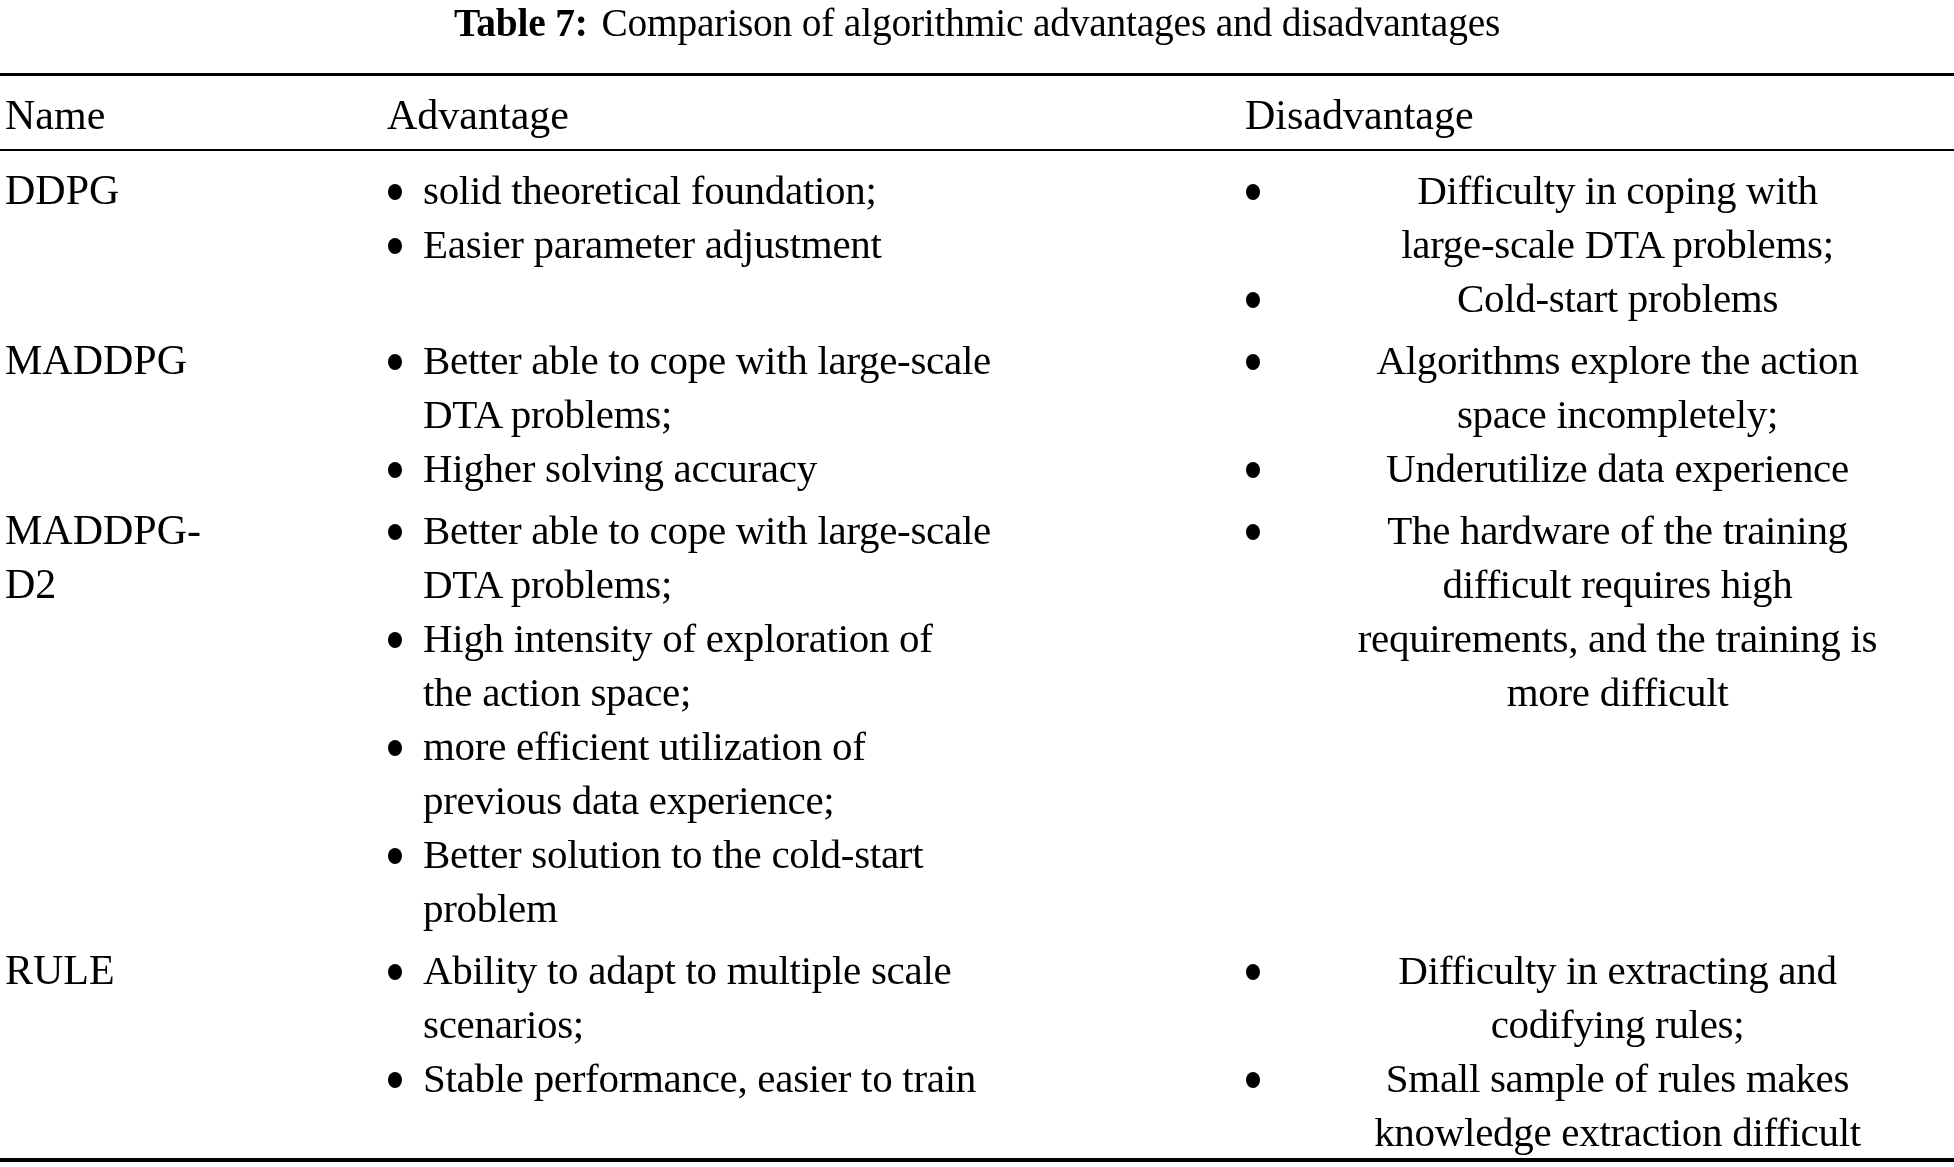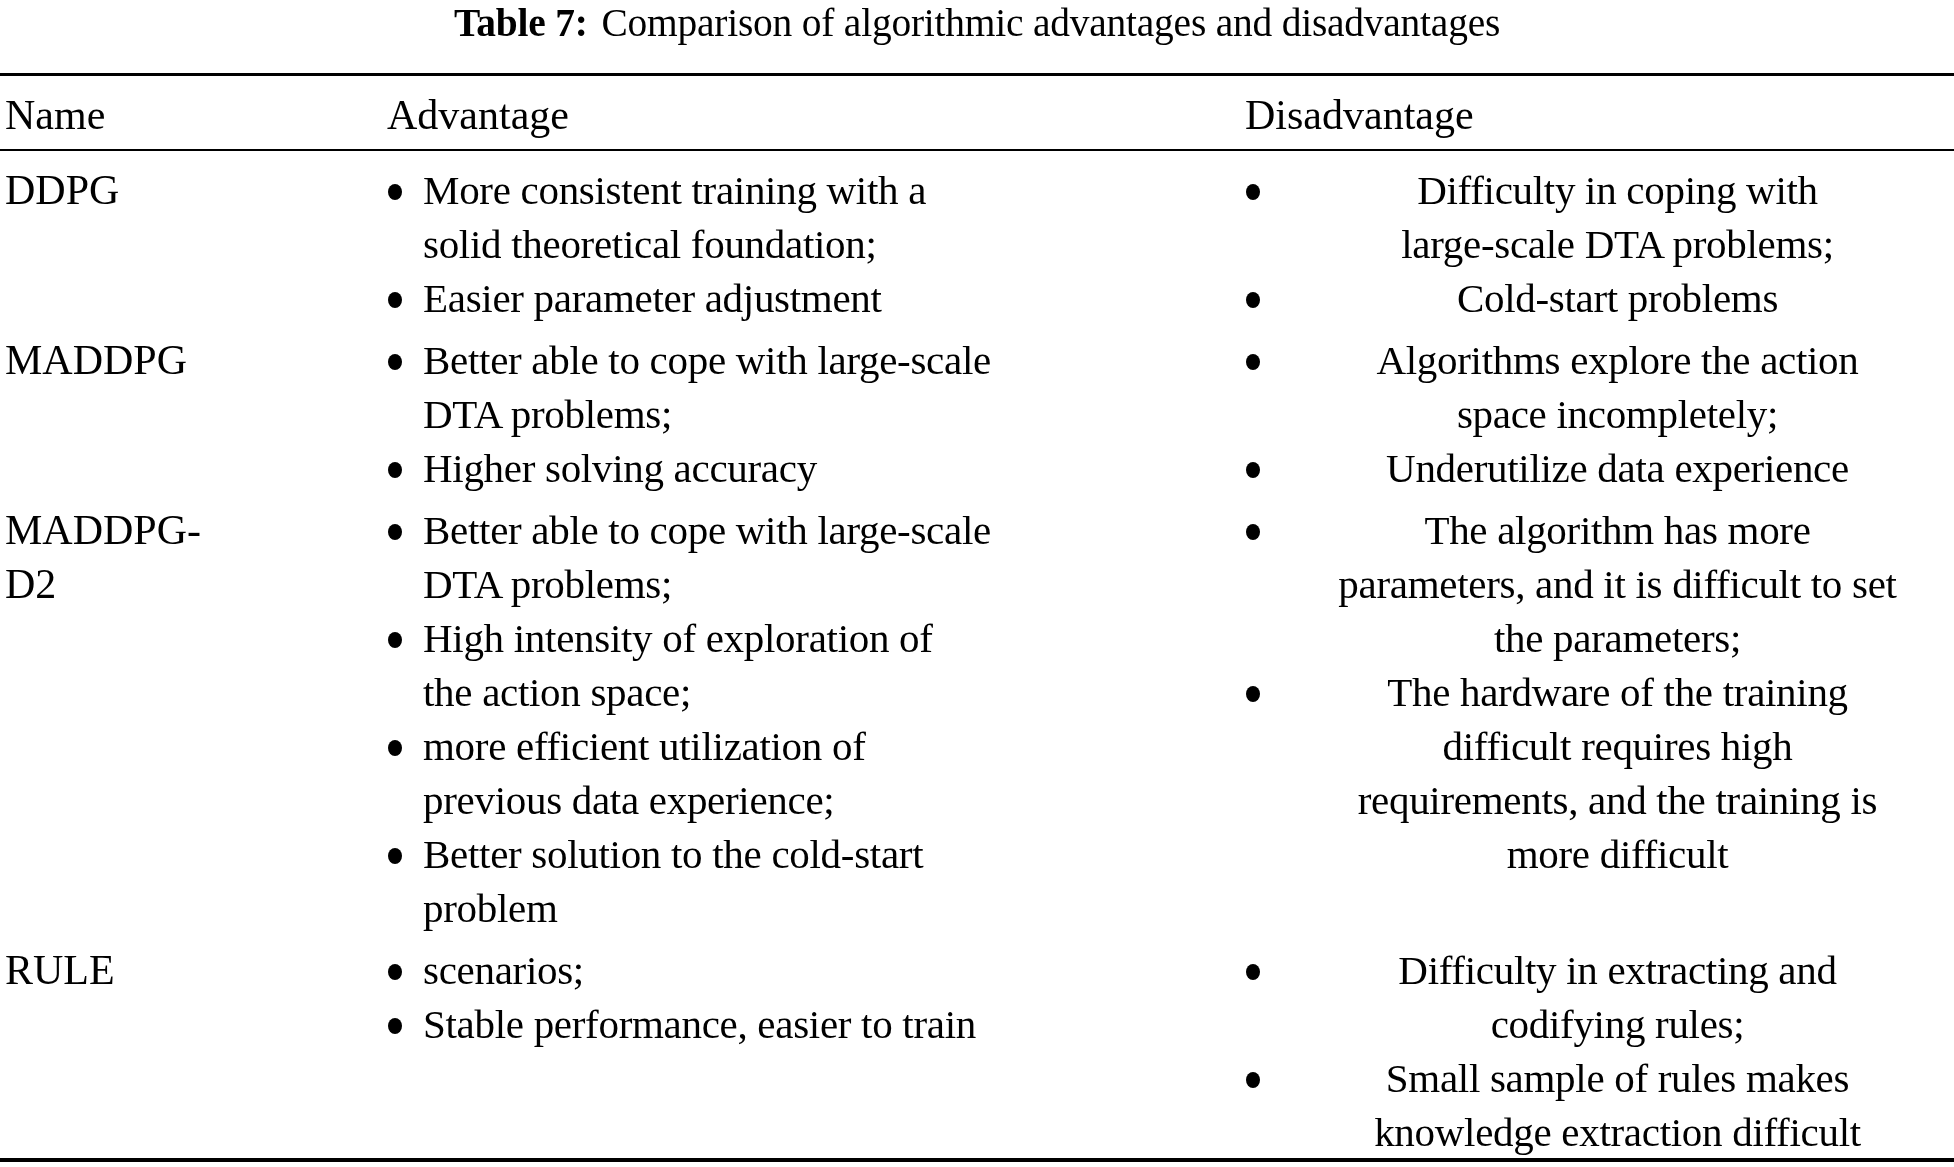--- a/index.html
+++ b/index.html
@@ -58,21 +58,20 @@
 <div class="rule mid"></div>
 
 <div class="body" id="table-body">
     <div class="row">
       <div class="name">
         <div>DDPG</div>
       </div>
       <div class="cell adv" style="min-height: 162px;">
         <div class="item">
           <span class="bullet"></span>
-          <span class="line">More consistent training with a</span>
           <span class="line">solid theoretical foundation;</span>
         </div>
         <div class="item">
           <span class="bullet"></span>
           <span class="line">Easier parameter adjustment</span>
         </div>
       </div>
       <div class="cell dis">
         <div class="item">
           <span class="bullet"></span>
@@ -135,40 +134,35 @@
         </div>
         <div class="item">
           <span class="bullet"></span>
           <span class="line">Better solution to the cold-start</span>
           <span class="line">problem</span>
         </div>
       </div>
       <div class="cell dis">
         <div class="item">
           <span class="bullet"></span>
-          <span class="line">The algorithm has more</span>
-          <span class="line">parameters, and it is difficult to set</span>
-          <span class="line">the parameters;</span>
-        </div>
-        <div class="item">
-          <span class="bullet"></span>
           <span class="line">The hardware of the training</span>
           <span class="line">difficult requires high</span>
           <span class="line">requirements, and the training is</span>
           <span class="line">more difficult</span>
         </div>
       </div>
     </div>
     <div class="row">
       <div class="name">
         <div>RULE</div>
       </div>
       <div class="cell adv" style="min-height: 216px;">
         <div class="item">
           <span class="bullet"></span>
+          <span class="line">Ability to adapt to multiple scale</span>
           <span class="line">scenarios;</span>
         </div>
         <div class="item">
           <span class="bullet"></span>
           <span class="line">Stable performance, easier to train</span>
         </div>
       </div>
       <div class="cell dis">
         <div class="item">
           <span class="bullet"></span>

